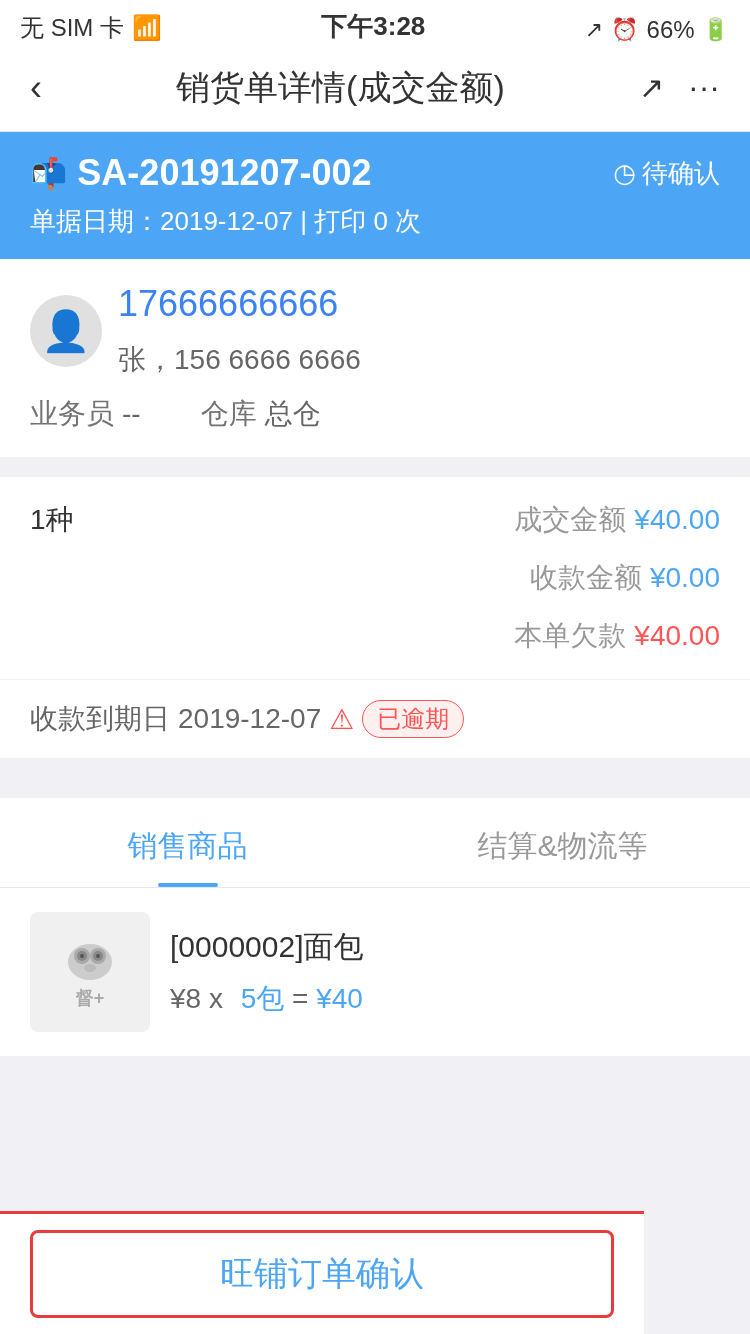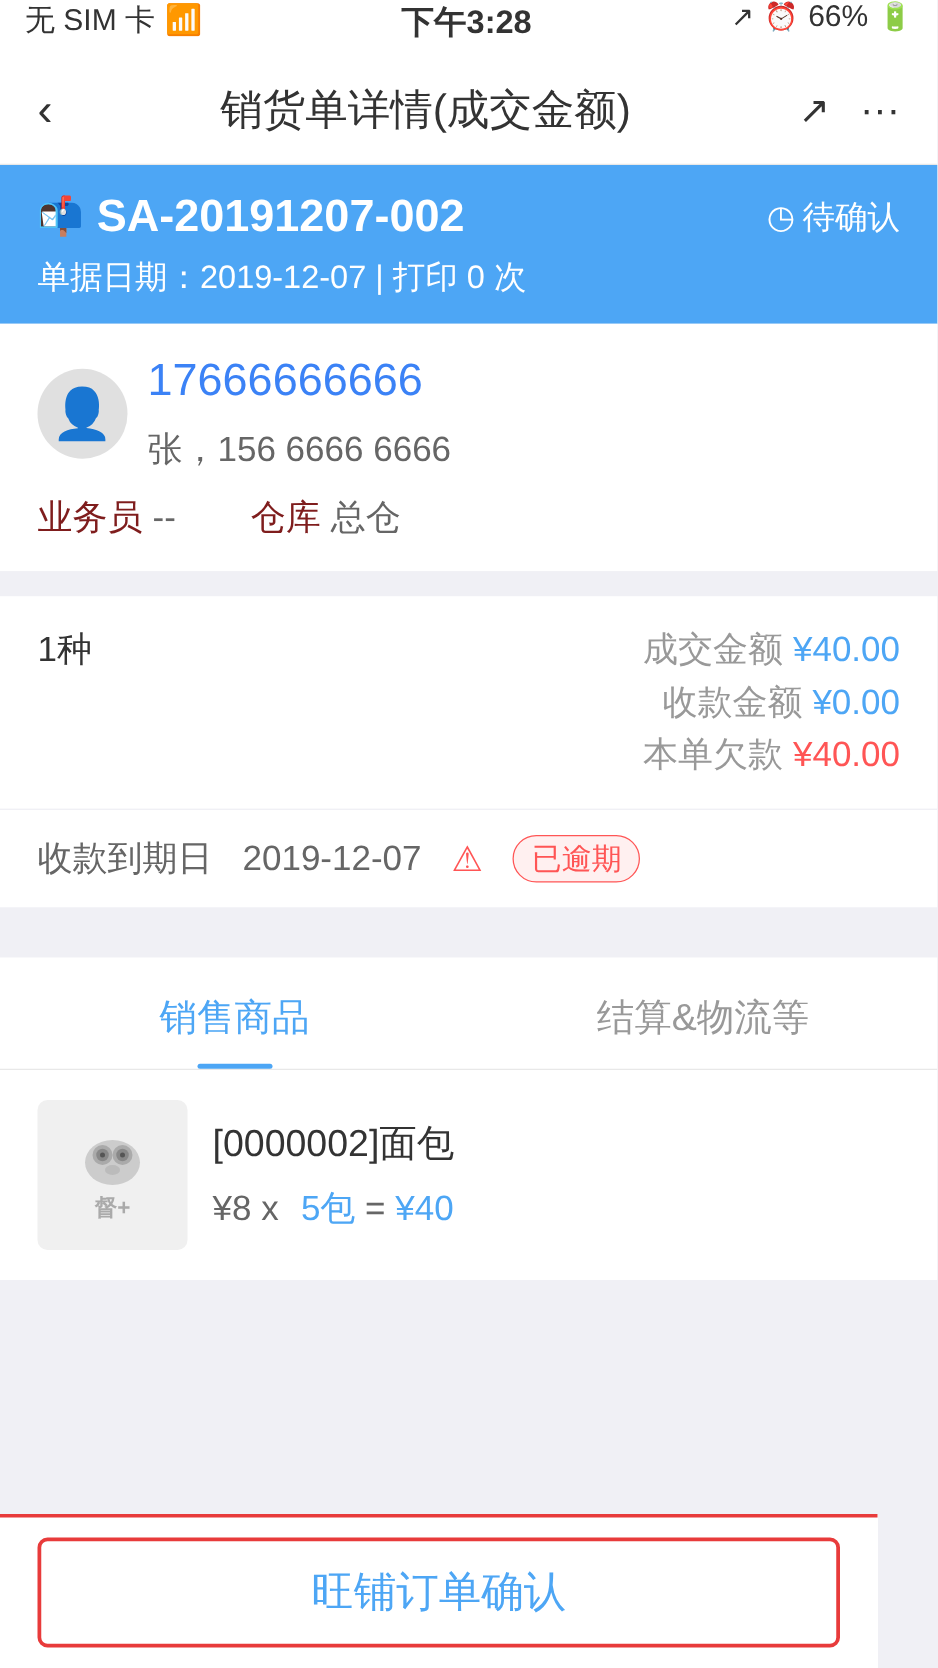--- a/index.html
+++ b/index.html
@@ -13,21 +13,21 @@
       font-size: 28px;
       color: #333;
     }
 
     
     .status-bar {
       width: 750px;
       height: 44px;
       background: #fff;
       display: flex;
-      align-items: flex-start;
+      align-items: flex-end;
       justify-content: space-between;
       padding: 0 20px;
       font-size: 24px;
       font-weight: 500;
     }
     .status-bar-left {
       display: flex;
       align-items: center;
       gap: 8px;
     }
@@ -142,21 +142,21 @@
       font-size: 28px;
       color: #666;
       gap: 60px;
     }
     .meta-item {
       display: flex;
       align-items: center;
       gap: 8px;
     }
     .meta-label {
-      color: #7f1d1d;
+      color: #737373;
     }
 
     
     .divider {
       height: 20px;
       background: #f0f0f5;
     }
 
     
     .summary-section {
@@ -174,21 +174,21 @@
       gap: 10px;
       font-size: 28px;
       color: #666;
     }
     .summary-type-label { color: #999; }
     .summary-type-value { color: #333; }
     .summary-right {
       display: flex;
       flex-direction: column;
       align-items: flex-end;
-      gap: 4px;
+      gap: 20px;
     }
     .summary-amount-row {
       display: flex;
       align-items: center;
       gap: 8px;
       font-size: 28px;
     }
     .amount-label { color: #999; }
     .amount-value { color: #4da6f5; }
     .amount-value-red { color: #f55; }
@@ -196,21 +196,21 @@
     
     .due-section {
       background: #fff;
       padding: 20px 30px;
       margin-top: 0;
       border-top: 1px solid #f0f0f5;
     }
     .due-row {
       display: flex;
       align-items: center;
-      gap: 24px;
+      gap: 8px;
       font-size: 28px;
       color: #666;
     }
     .overdue-badge {
       background: #fff0f0;
       color: #f55;
       border: 1px solid #f55;
       border-radius: 20px;
       padding: 2px 14px;
       font-size: 24px;
@@ -299,21 +299,21 @@
       background: #f0f0f5;
       flex: 1;
       min-height: 260px;
     }
 
     
     .bottom-bar {
       position: fixed;
       bottom: 0;
       left: 0;
-      width: 702px;
+      width: 644px;
       background: #fff;
       padding: 16px 30px;
       border-top: 3px solid #e83b3b;
     }
     .confirm-btn {
       width: 100%;
       height: 88px;
       background: #fff;
       border: 3px solid #e83b3b;
       border-radius: 8px;

